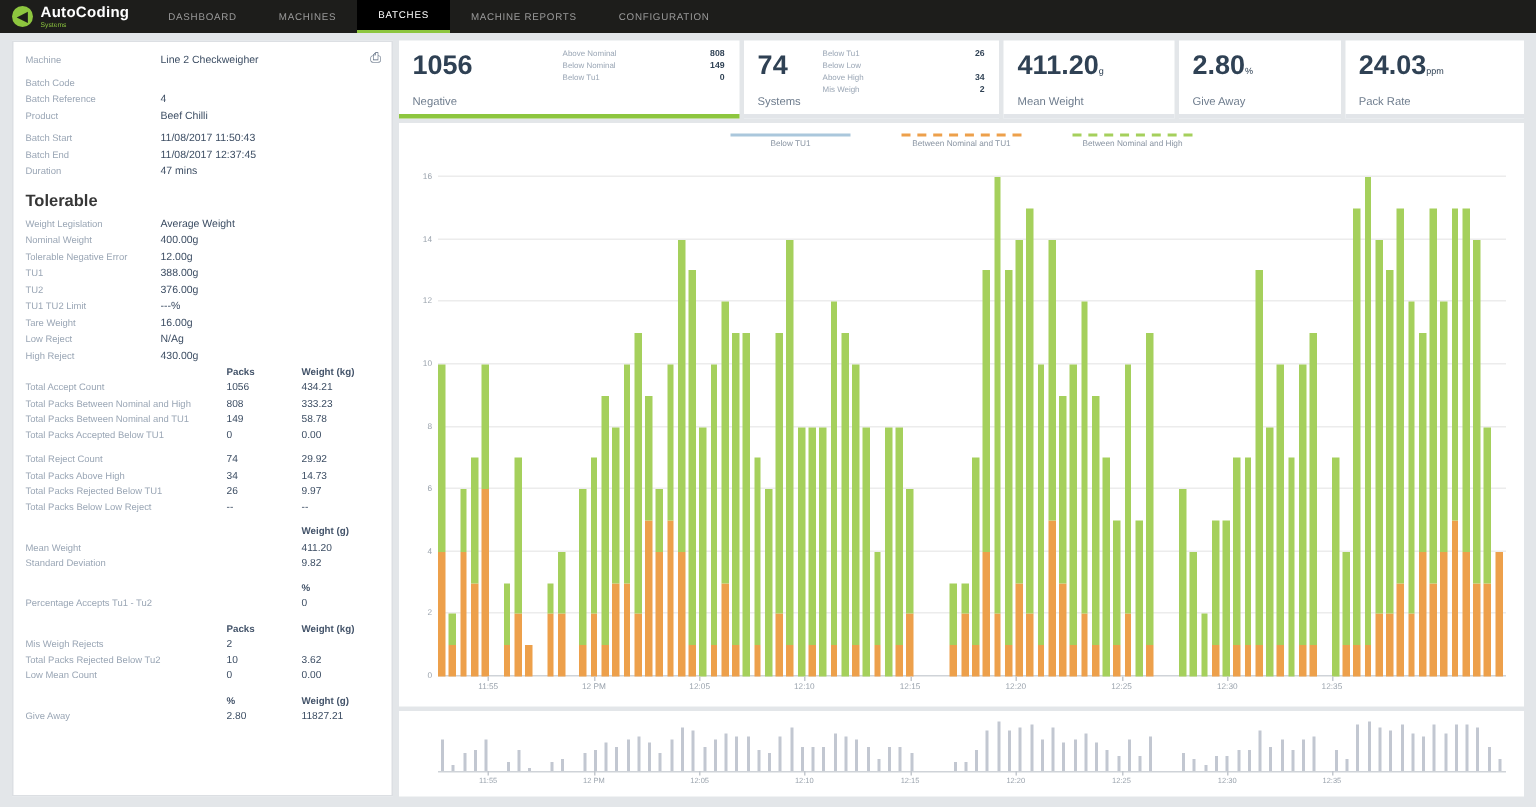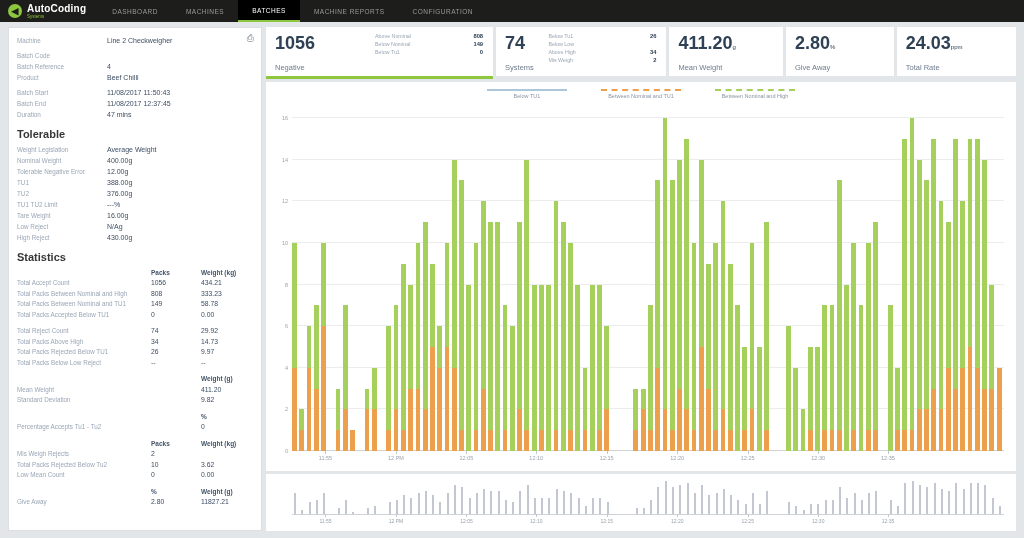--- a/index.html
+++ b/index.html
@@ -156,21 +156,20 @@
       </div>
       <div class="kv-row">
         <div class="lbl">Low Reject</div>
         <div class="val">N/Ag</div>
       </div>
       <div class="kv-row">
         <div class="lbl">High Reject</div>
         <div class="val">430.00g</div>
       </div>
     </div>
-  <div class="section-title">Statistics</div>
   <div id="stats-body">
       <div class="t-row hdr">
         <div class="tl"></div>
         <div class="c1">Packs</div>
         <div class="c2">Weight (kg)</div>
       </div>
       <div class="t-row">
         <div class="tl">Total Accept Count</div>
         <div class="c1">1056</div>
         <div class="c2">434.21</div>
@@ -317,21 +316,21 @@
   <div class="kpi" style="flex:1.0;">
     <div class="kpi-value"><span>411.20</span><span class="kpi-unit">g</span></div>
     <div class="kpi-label">Mean Weight</div>
   </div>
   <div class="kpi" style="flex:0.95;">
     <div class="kpi-value"><span>2.80</span><span class="kpi-unit">%</span></div>
     <div class="kpi-label">Give Away</div>
   </div>
   <div class="kpi" style="flex:1.05;">
     <div class="kpi-value"><span>24.03</span><span class="kpi-unit">ppm</span></div>
-    <div class="kpi-label">Total Rate</div>
+    <div class="kpi-label">Pack Rate</div>
   </div>
 </div>
 
 <div class="chart-card">
   <div class="legend" id="chart-legend">
       <div class="legend-item">
         <div class="legend-line" style="border-top-color: rgb(170, 199, 220);"></div>
         <div class="legend-label">Below TU1</div>
       </div>
       <div class="legend-item">

